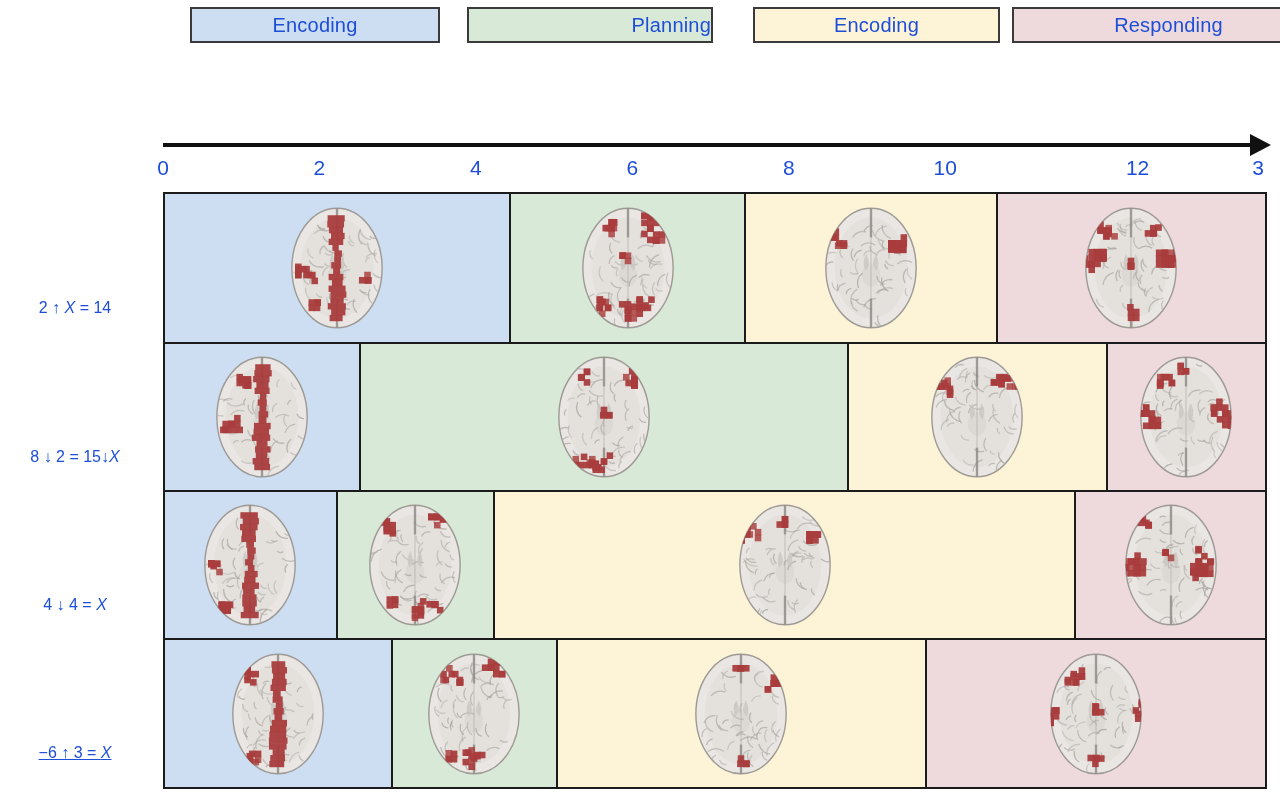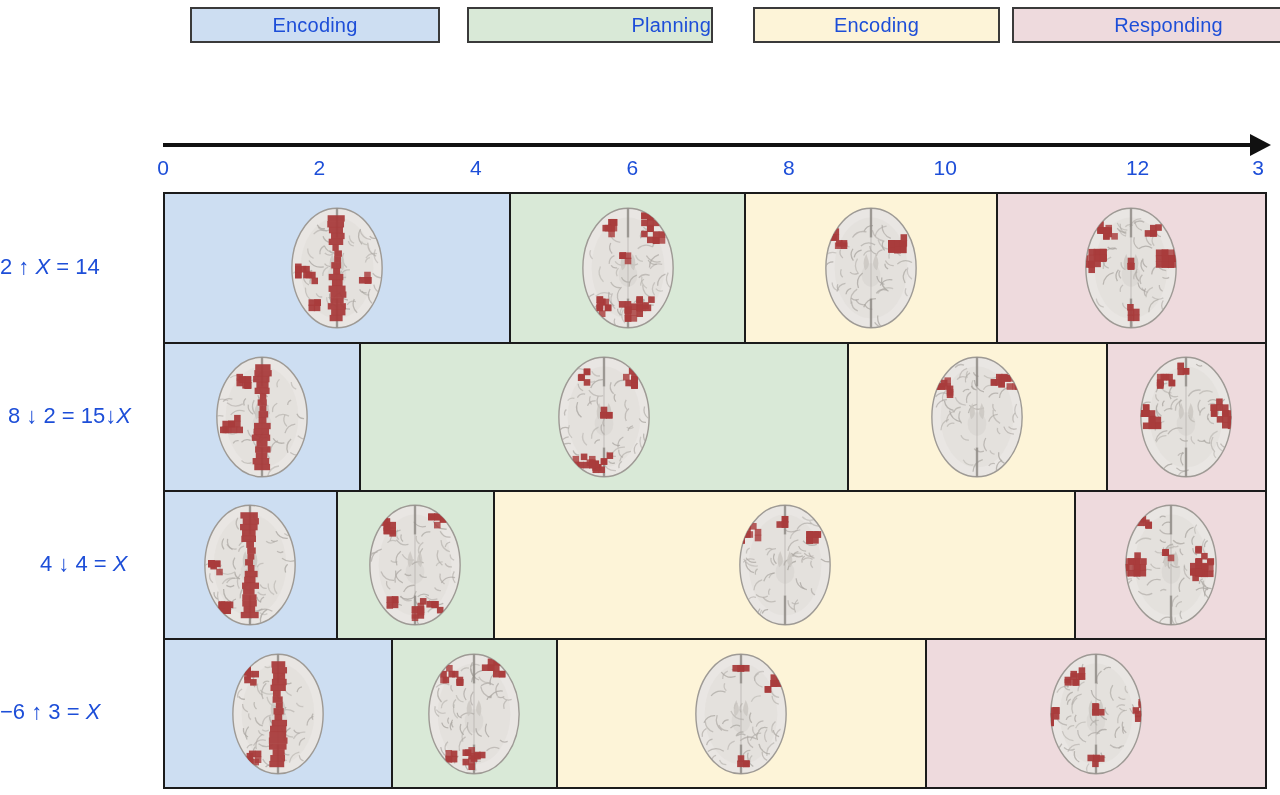--- a/index.html
+++ b/index.html
@@ -15,22 +15,22 @@
   
   #axis-title{position:absolute;left:163px;width:1070px;top:100px;text-align:center;
       font-size:20px;}
   #axis-line{position:absolute;left:163px;top:143px;width:1090px;height:4px;background:#111;}
   #axis-head{position:absolute;left:1250px;top:134px;width:0;height:0;
       border-left:21px solid #111;border-top:11px solid transparent;border-bottom:11px solid transparent;}
   #ticks{position:absolute;left:0;top:156px;width:1280px;height:28px;}
   .tick{position:absolute;transform:translateX(-50%);font-size:21px;white-space:nowrap;}
 
   
-  .row-label{position:absolute;left:0;width:150px;text-align:left;font-size:22px;
-      transform:translateY(-50%);white-space:nowrap;}
+  .row-label{position:absolute;left:0;width:150px;text-align:center;font-size:16px;
+      transform:translateY(-50%);white-space:nowrap;margin-top:41px;}
   .row-label i{font-style:italic;}
 
   
   #chart{position:absolute;left:163px;top:192px;width:1104px;height:597px;
       border:2px solid var(--bd);box-sizing:border-box;}
   .row{position:relative;width:100%;border-bottom:2px solid var(--bd);box-sizing:border-box;}
   .row:last-child{border-bottom:none;}
   .seg{position:absolute;top:0;bottom:0;display:flex;align-items:center;justify-content:center;
       border-right:2px solid var(--bd);box-sizing:border-box;}
   .seg.last{border-right:none;}
@@ -61,23 +61,23 @@
       <span class="tick" style="left: 319.43px;">2</span>
       <span class="tick" style="left: 475.86px;">4</span>
       <span class="tick" style="left: 632.29px;">6</span>
       <span class="tick" style="left: 788.72px;">8</span>
       <span class="tick" style="left: 945.15px; text-align: center;">10</span>
       <span class="tick" style="left: 1101.58px; margin-left: 36px;">12</span>
       <span class="tick" style="left: 1258.01px;">3</span>
     </div>
   <div id="row-labels">
       <div class="row-label" style="top: 267px;">2 ↑ <i>X</i> = 14</div>
-      <div class="row-label" style="top: 416px; padding-left: 8px;">8 ↓ 2 = 15↓<i>X</i></div>
-      <div class="row-label" style="top: 564px; padding-left: 40px;">4 ↓ 4 = <i>X</i></div>
-      <div class="row-label" style="top: 711.5px;">−6 ↑ 3 = <i>X</i></div>
+      <div class="row-label" style="top: 416px;">8 ↓ 2 = 15↓<i>X</i></div>
+      <div class="row-label" style="top: 564px;">4 ↓ 4 = <i>X</i></div>
+      <div class="row-label" style="top: 711.5px; text-decoration: underline;">−6 ↑ 3 = <i>X</i></div>
     </div>
   <div id="chart">
       <div class="row" style="height: 150px;">
         <div class="seg" style="left: 0%; width: 31.4286%; background: rgb(205, 222, 242);">
           <svg viewBox="0 0 100 116" class="brain">
             <defs>
               <clipPath id="clip9973">
                 <ellipse cx="50" cy="58" rx="38.5" ry="51"></ellipse>
               </clipPath>
             </defs>

